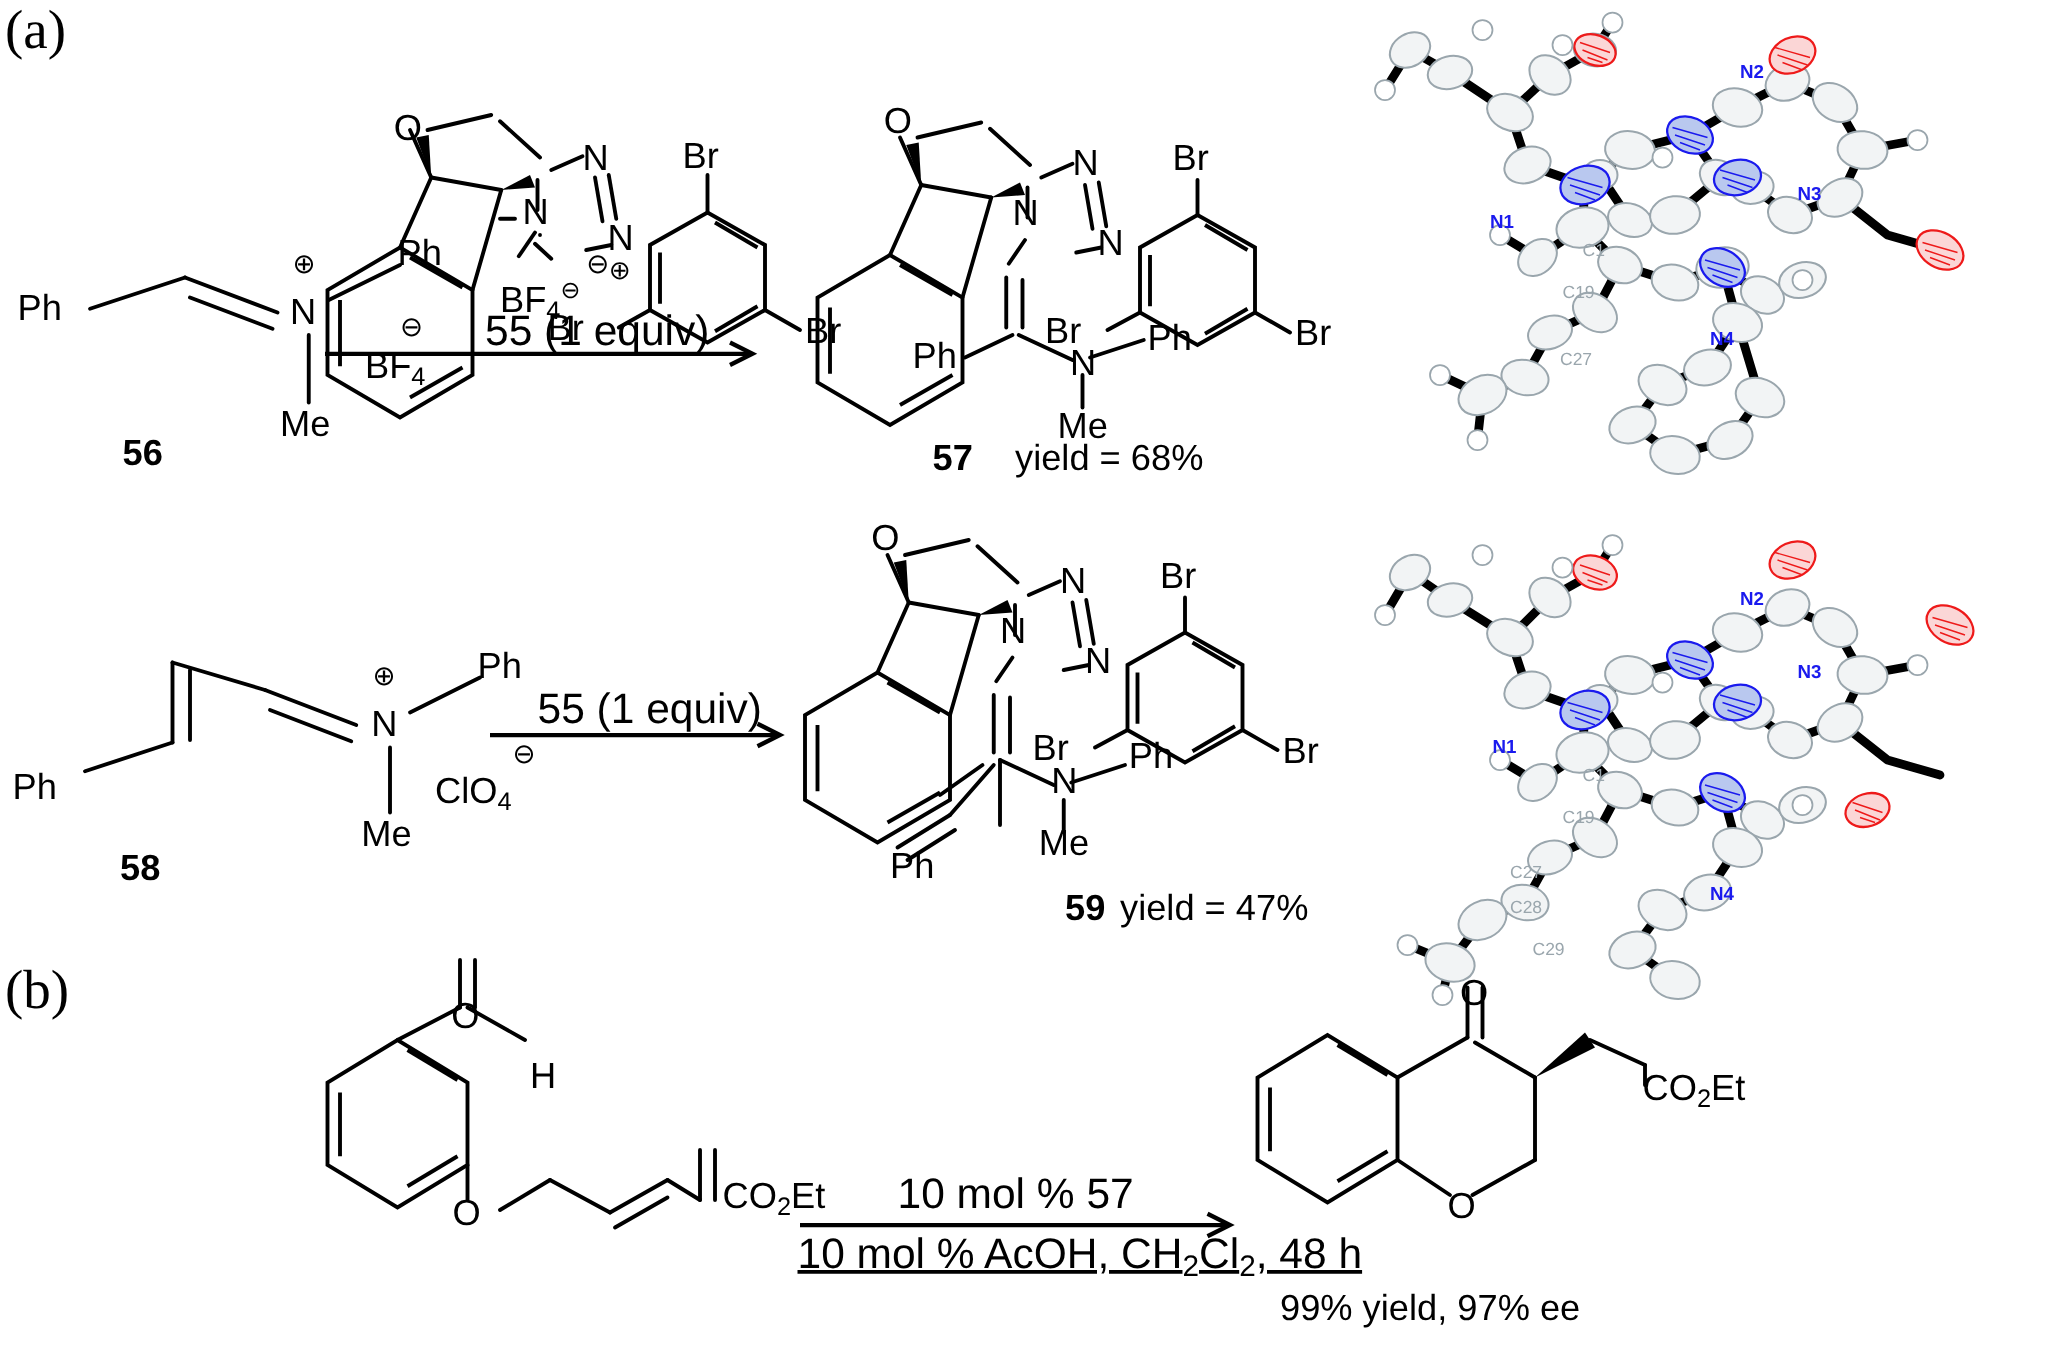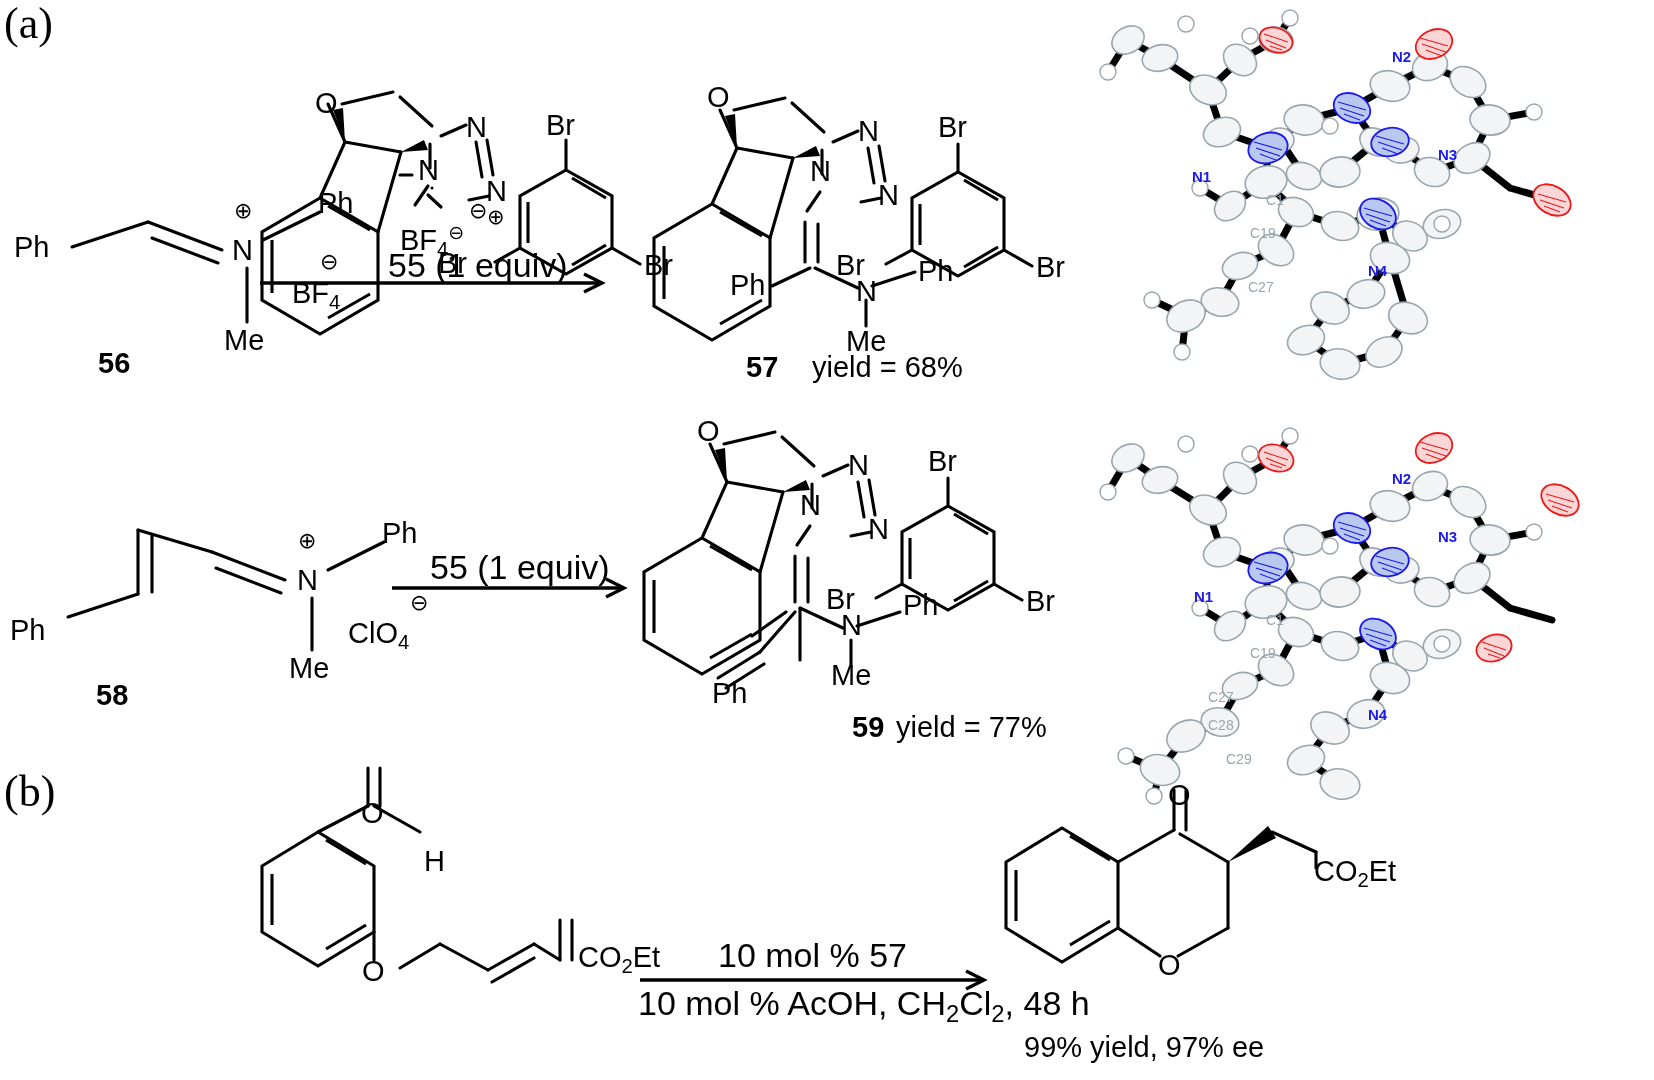--- a/index.html
+++ b/index.html
@@ -284,31 +284,31 @@
   <div class="txt big" style="left:848px;top:450px;">N</div>
   <div class="txt big" style="left:868px;top:514px;">N</div>
   <div class="txt big" style="left:928px;top:446px;">Br</div>
   <div class="txt big" style="left:826px;top:584px;">Br</div>
   <div class="txt big" style="left:1026px;top:586px;">Br</div>
   <div class="txt big" style="left:841px;top:610px;">N</div>
   <div class="txt big" style="left:903px;top:590px;">Ph</div>
   <div class="txt big" style="left:831px;top:660px;">Me</div>
   <div class="txt big" style="left:712px;top:678px;">Ph</div>
   <div class="txt big bold" style="left:838px;top:712px;margin-left:14px;">59</div>
-  <div class="txt big" style="left:896px;top:712px;">yield = 77%</div>
+  <div class="txt big" style="left:896px;top:712px;">yield = 47%</div>
 
   <div class="txt big" style="left:361px;top:798px;">O</div>
   <div class="txt big" style="left:424px;top:846px;">H</div>
   <div class="txt big" style="left:362px;top:956px;">O</div>
   <div class="txt big" style="left:578px;top:942px;"><span>CO</span><span class="sub">2</span><span>Et</span></div>
 
   <div class="cond" style="left:718px;top:940px;">
     <span>10 mol % </span><span class="bold">57</span>
   </div>
-  <div class="cond" style="left:638px;top:988px;">
+  <div class="cond" style="left:638px;top:988px;text-decoration:underline;">
     <span>10 mol % AcOH, CH</span><span class="sub">2</span><span>Cl</span><span class="sub">2</span><span>, 48 h</span>
   </div>
 
   <div class="txt big" style="left:1168px;top:780px;">O</div>
   <div class="txt big" style="left:1158px;top:950px;">O</div>
   <div class="txt big" style="left:1314px;top:856px;"><span>CO</span><span class="sub">2</span><span>Et</span></div>
 
   <div class="txt big" style="left:1024px;top:1032px;">99% yield, 97% ee</div>
 
   <svg width="520" height="400" style="left:1090px;top:0px;">

